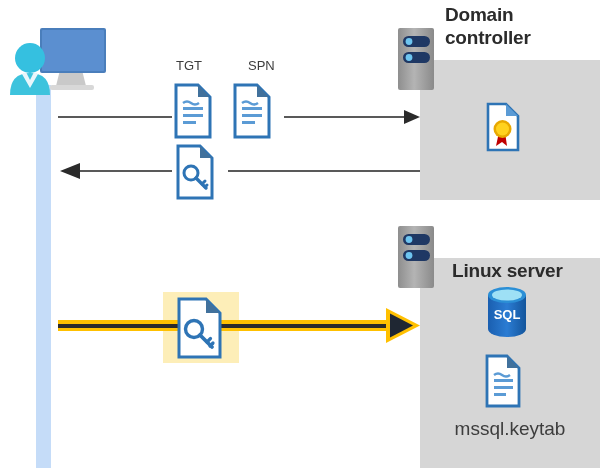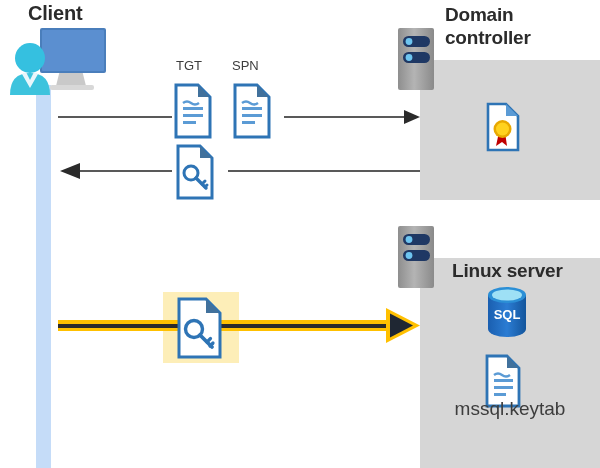--- a/index.html
+++ b/index.html
@@ -59,25 +59,25 @@
     width: 15px; height: 383px;
     background: #c5dcf8;
   }
 
   
   .arrow-label {
     font-size: 13px;
     color: #3d3d3d;
   }
   #tgt-label { left: 176px; top: 58px; }
-  #spn-label { left: 232px; top: 58px; }
+  #spn-label { left: 248px; top: 58px; }
 
   
   #keytab-caption {
-    left: 420px; top: 398px;
+    left: 420px; top: 418px;
     width: 180px;
     text-align: center;
     font-size: 19px;
     color: #3d3d3d;
   }
 
   
   #highlight-box {
     left: 163px; top: 292px;
     width: 76px; height: 71px;
@@ -222,21 +222,20 @@
       <path d="M0,0 H20 L32,12 V50 H0 Z" fill="#ffffff" stroke="#2e74b5" stroke-width="2.8"></path>
       <path d="M20,0 L32,12 H20 Z" fill="#41719c"></path>
       <rect x="7" y="23" width="19" height="3" fill="#5b9bd5"></rect>
       <rect x="7" y="30" width="19" height="3" fill="#5b9bd5"></rect>
       <rect x="7" y="37" width="12" height="3" fill="#5b9bd5"></rect>
       <path d="M7,19 q4,-3 8,0 q4,3 8,0" fill="none" stroke="#5b9bd5" stroke-width="2.4"></path>
     </g>
 
   </svg>
 
-  <div class="abs title" id="client-title">Client</div>
 
   <div class="abs title" id="dc-title">Domain controller</div>
 
   <div class="abs title" id="linux-title">Linux server</div>
 
   <div class="abs arrow-label" id="tgt-label">TGT</div>
 
   <div class="abs arrow-label" id="spn-label">SPN</div>
 
   <div class="abs" id="keytab-caption">mssql.keytab</div>

